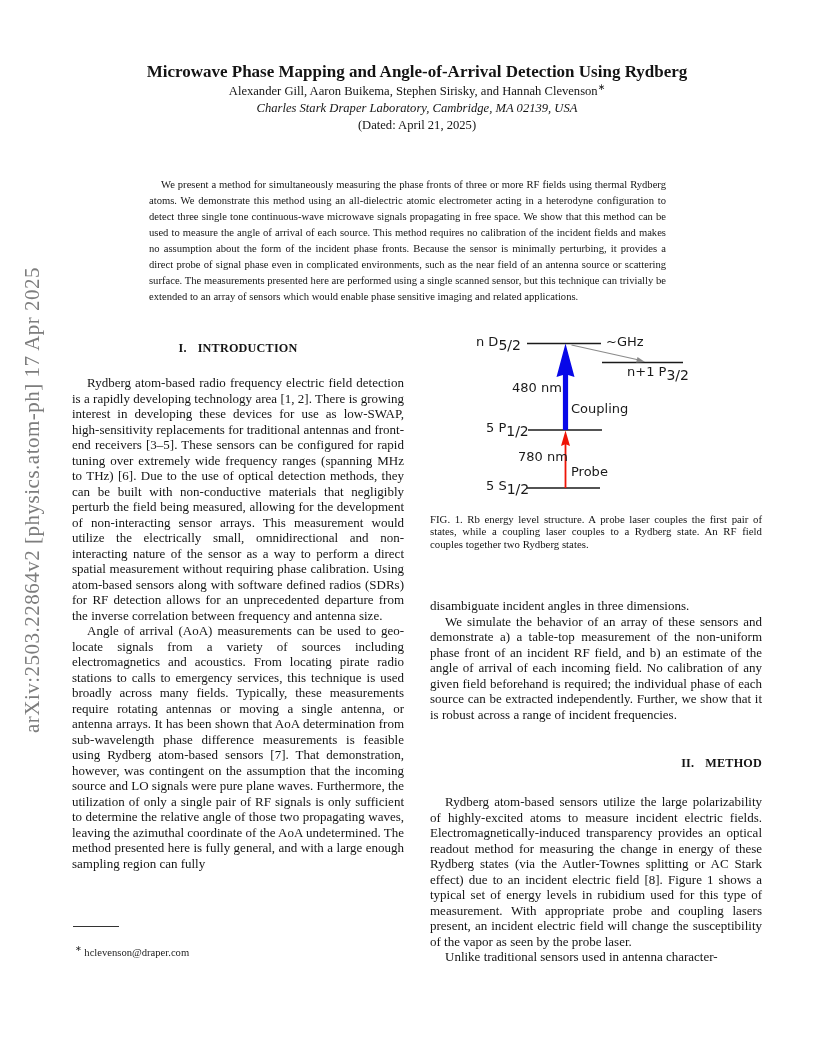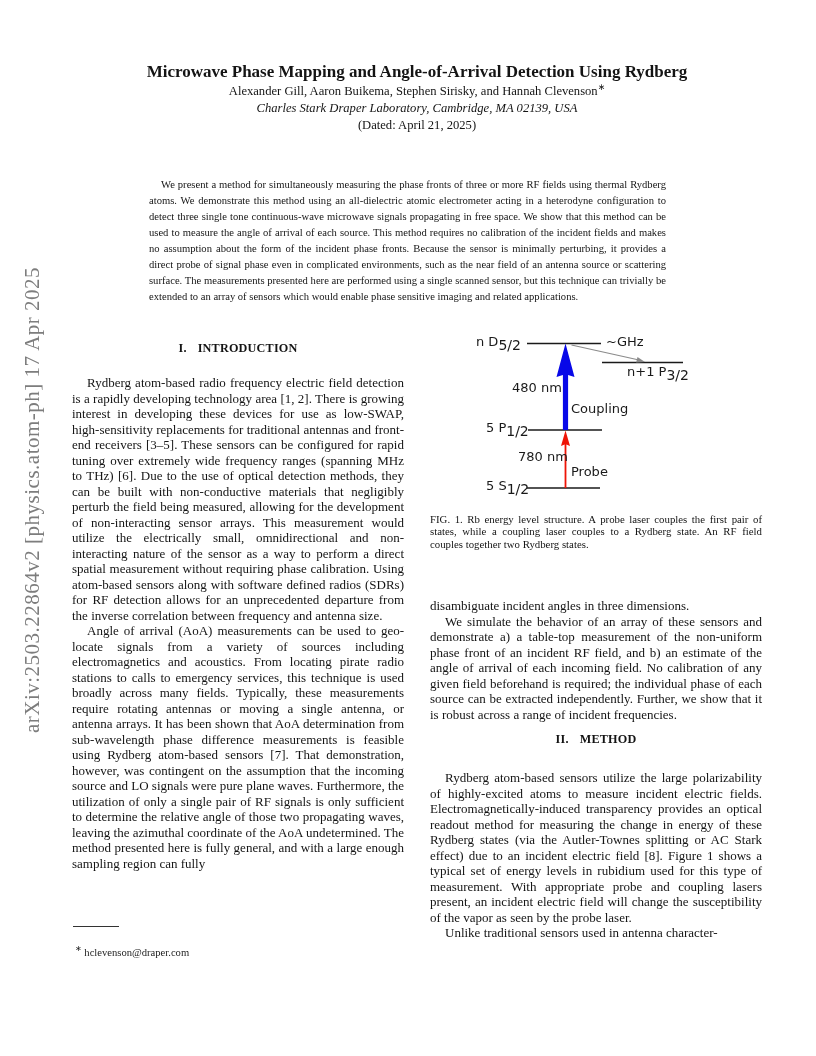--- a/index.html
+++ b/index.html
@@ -24,21 +24,21 @@
     font-size:10.6px;line-height:16px;text-align:justify;text-indent:12px;
   }
   .col{position:absolute;width:332px;}
   .col-left{left:72px;top:337px;}
   .col-right{left:430px;top:330px;}
   .section-heading{
     text-align:center;font-size:12.2px;font-weight:bold;margin:4px 0 19px 0;
     letter-spacing:0.2px;
   }
   .section-heading .sec-num{display:inline-block;margin-right:11px;}
-  .section-heading.method{margin:10px 0 23px 0;}
+  .section-heading.method{margin:34px 0 23px 0;text-align:right;}
   .body-par{margin:0;font-size:13px;line-height:15.5px;text-align:justify;}
   .indent{text-indent:15px;}
   .after-caption{margin-top:48px;}
   .footnote-block{position:absolute;left:72px;top:926px;width:332px;}
   .footnote-rule{width:46px;height:0;border-top:1.2px solid #333;margin:0 0 17px 1px;}
   .footnote-text{font-size:10.6px;color:#222;padding-left:3px;}
   .footnote-text sup{font-size:8px;}
   .energy-figure{
     position:relative;width:332px;height:183px;margin:0;
     font-family:"DejaVu Sans", sans-serif;font-size:13px;color:#1a1a1a;

